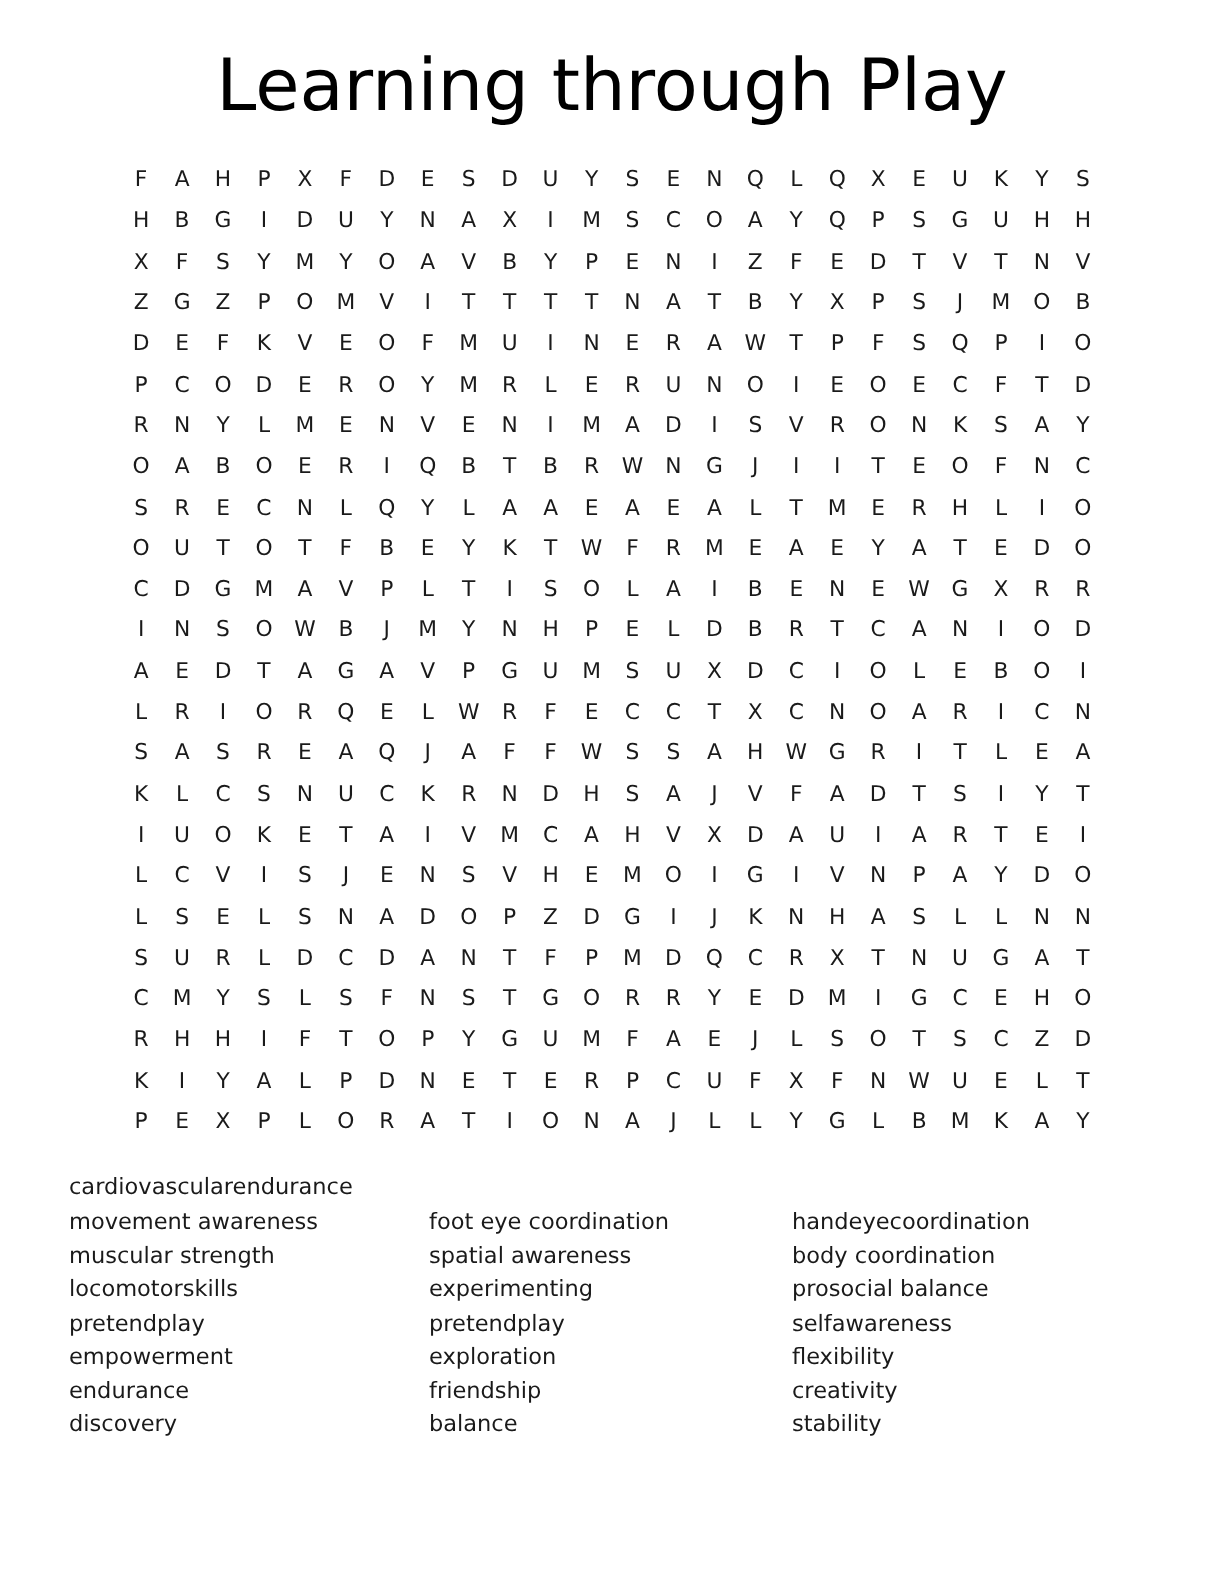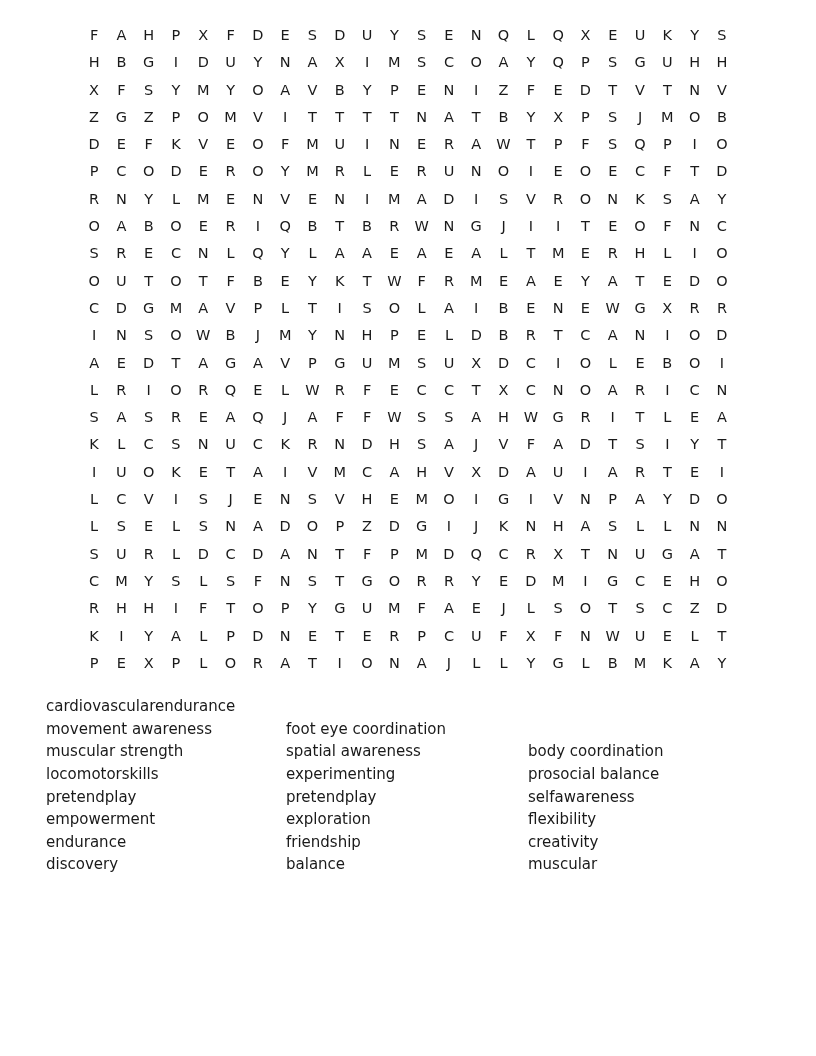--- a/index.html
+++ b/index.html
@@ -85,20 +85,21 @@
     color: #1a1a1a;
     line-height: 22.6px;
     white-space: nowrap;
   }
 </style>
 </head>
 <body>
 
 <div class="page">
 
+  <h1 class="puzzle-title">Learning through Play</h1>
 
   <div class="grid-wrap">
     <table class="letter-grid">
       <tbody>
           <tr>
             <td>F</td>
             <td>A</td>
             <td>H</td>
             <td>P</td>
             <td>X</td>
@@ -738,22 +739,23 @@
     <div class="word-col word-col-2">
         <div class="word-item">foot eye coordination</div>
         <div class="word-item">spatial awareness</div>
         <div class="word-item">experimenting</div>
         <div class="word-item">pretendplay</div>
         <div class="word-item">exploration</div>
         <div class="word-item">friendship</div>
         <div class="word-item">balance</div>
       </div>
     <div class="word-col word-col-3">
+        <div class="word-item">handeyecoordination</div>
         <div class="word-item">body coordination</div>
         <div class="word-item">prosocial balance</div>
         <div class="word-item">selfawareness</div>
         <div class="word-item">flexibility</div>
         <div class="word-item">creativity</div>
-        <div class="word-item">muscular</div>
+        <div class="word-item">stability</div>
       </div>
   </div>
 
 </div>
 
 </body></html>

